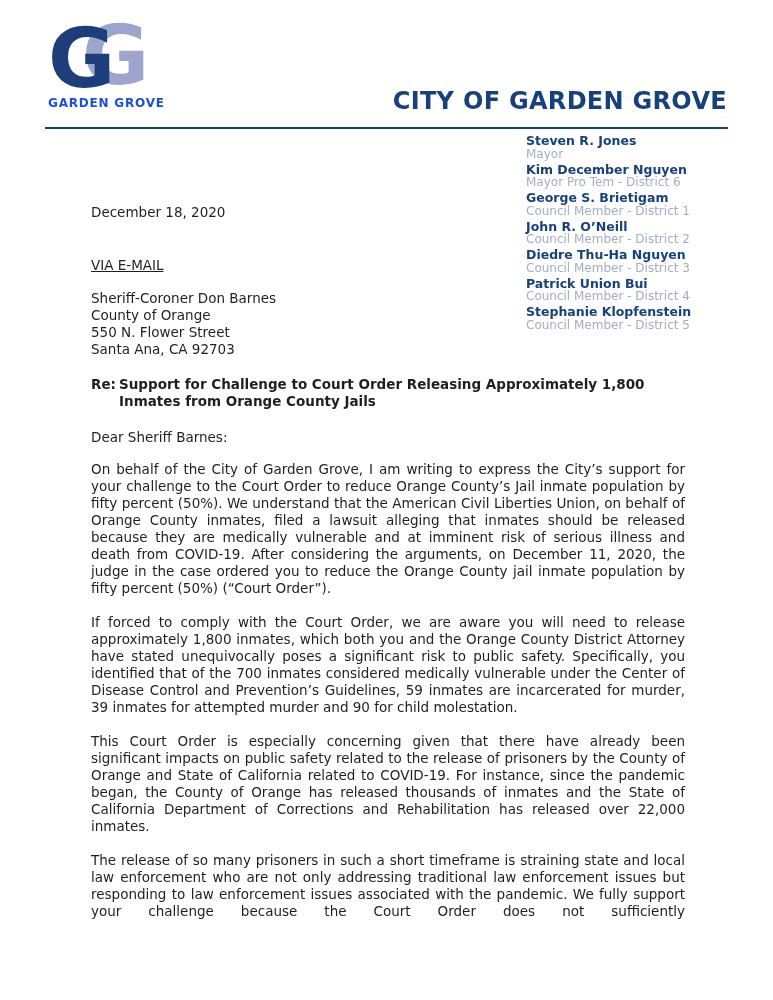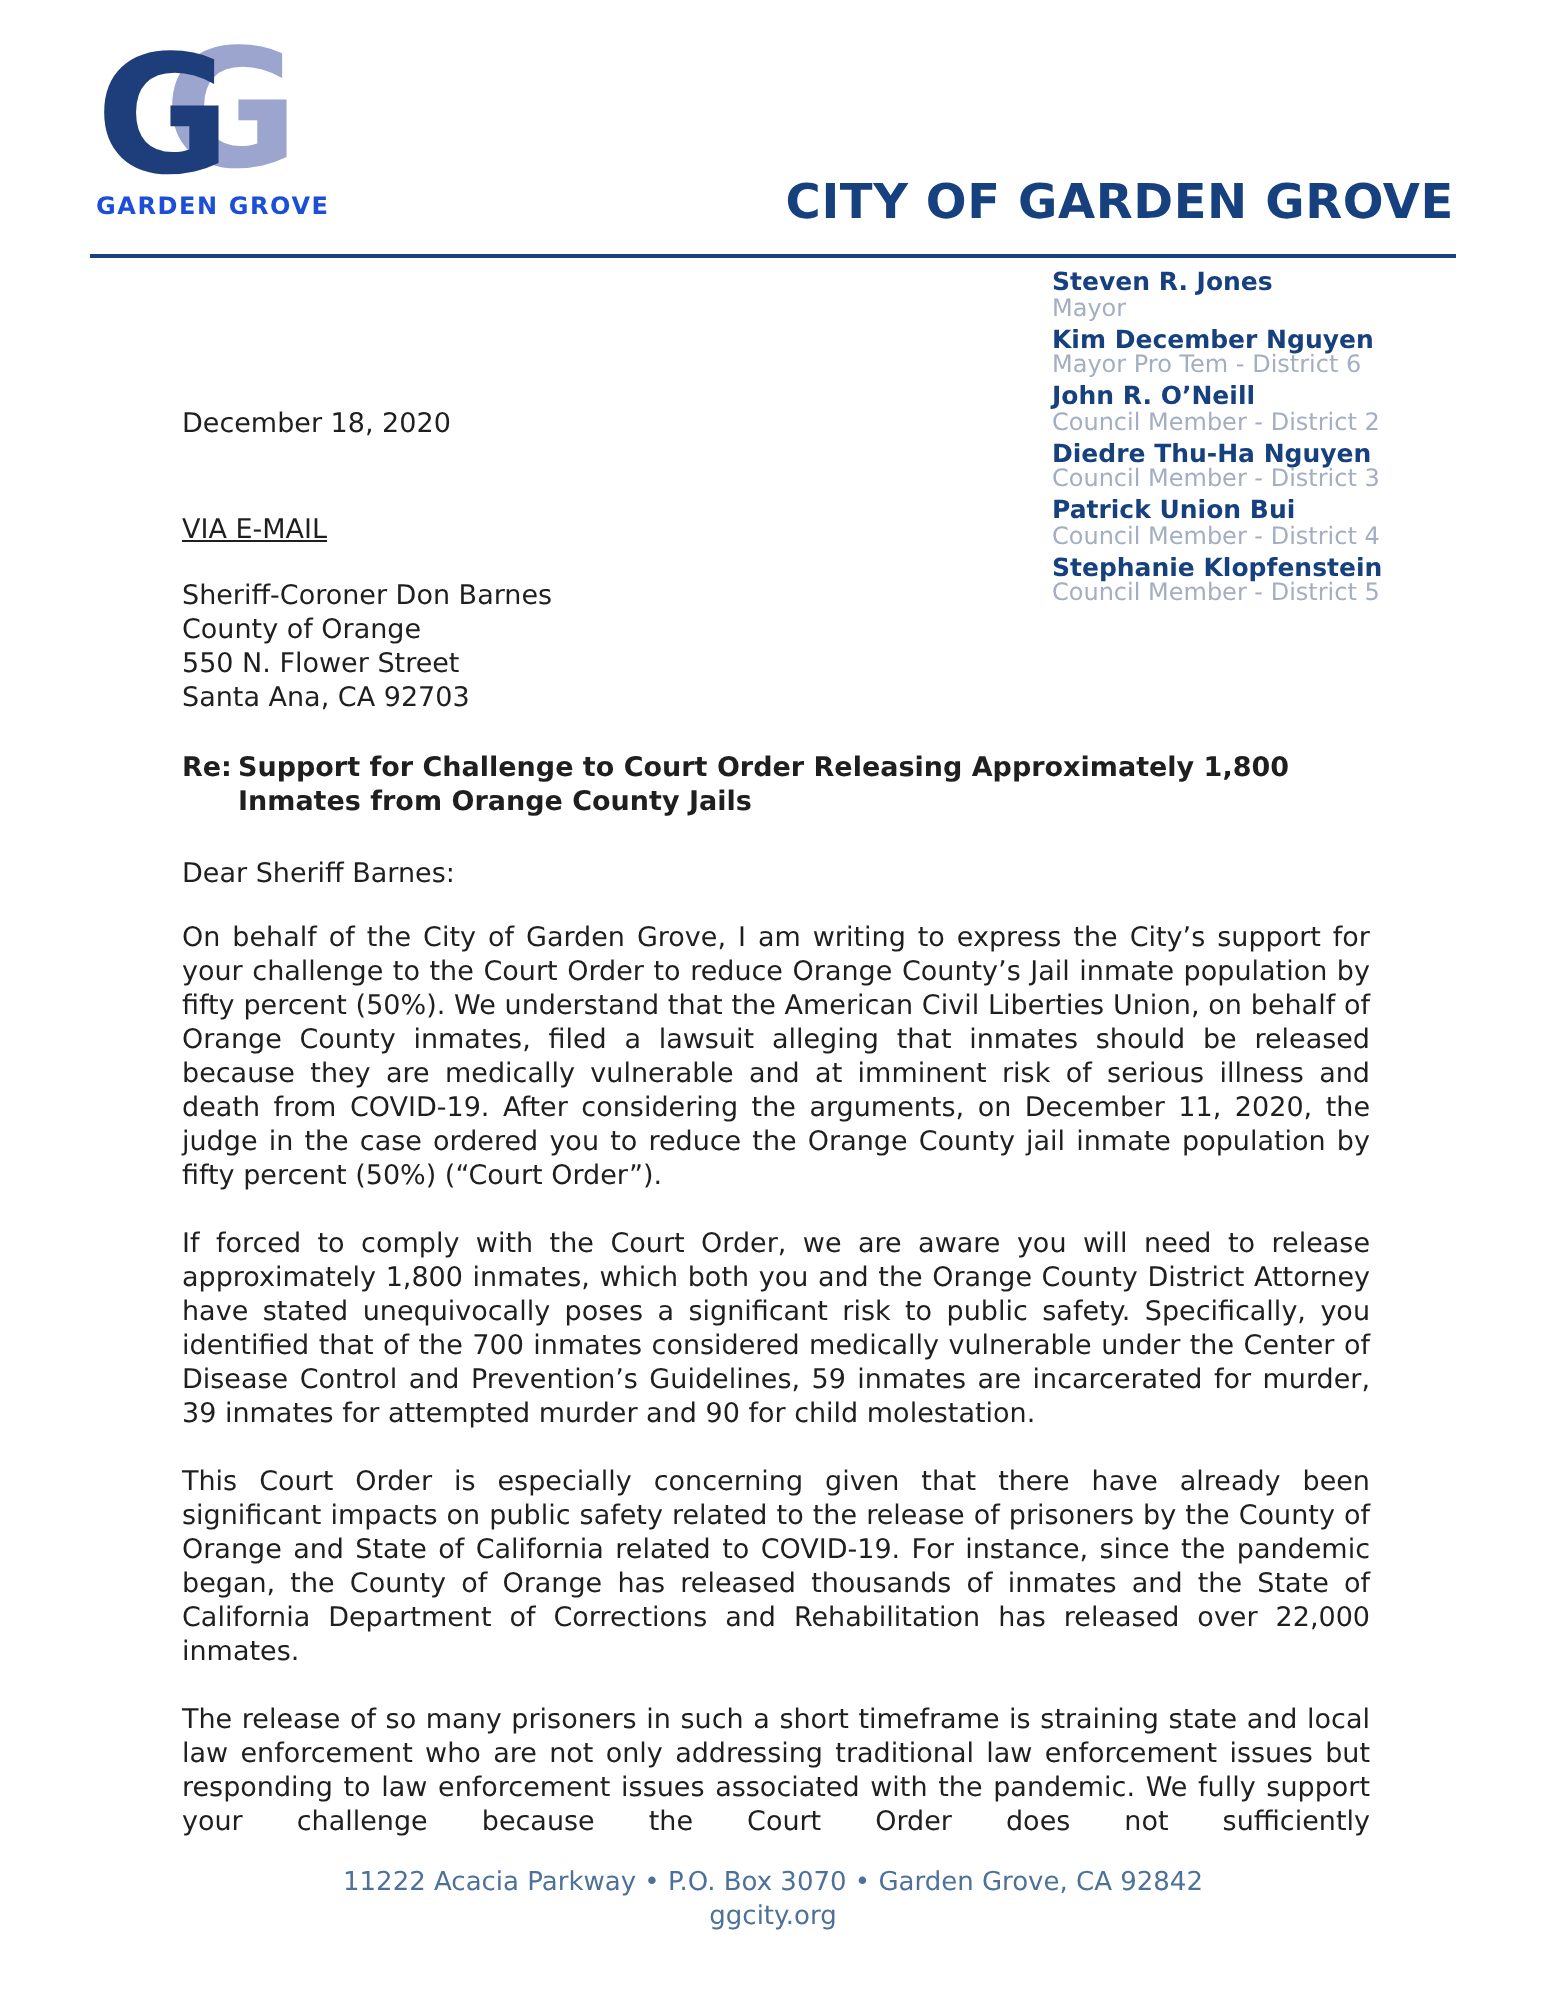--- a/index.html
+++ b/index.html
@@ -84,20 +84,24 @@
   <aside class="council">
     <div class="member">
       <div class="m-name">Steven R. Jones</div>
       <div class="m-title">Mayor</div>
     </div>
     <div class="member">
       <div class="m-name">Kim December Nguyen</div>
       <div class="m-title">Mayor Pro Tem - District 6</div>
     </div>
     <div class="member">
+      <div class="m-name">George S. Brietigam</div>
+      <div class="m-title">Council Member - District 1</div>
+    </div>
+    <div class="member">
       <div class="m-name">John R. O’Neill</div>
       <div class="m-title">Council Member - District 2</div>
     </div>
     <div class="member">
       <div class="m-name">Diedre Thu-Ha Nguyen</div>
       <div class="m-title">Council Member - District 3</div>
     </div>
     <div class="member">
       <div class="m-name">Patrick Union Bui</div>
       <div class="m-title">Council Member - District 4</div>
@@ -126,18 +130,14 @@
     </div>
 
     <p class="salutation">Dear Sheriff Barnes:</p>
 
     <p class="para">On behalf of the City of Garden Grove, I am writing to express the City’s support for your challenge to the Court Order to reduce Orange County’s Jail inmate population by fifty percent (50%).  We understand that the American Civil Liberties Union, on behalf of Orange County inmates, filed a lawsuit alleging that inmates should be released because they are medically vulnerable and at imminent risk of serious illness and death from COVID-19. After considering the arguments, on December 11, 2020, the judge in the case ordered you to reduce the Orange County jail inmate population by fifty percent (50%) (“Court Order”).</p>
     <p class="para">If forced to comply with the Court Order, we are aware you will need to release approximately 1,800 inmates, which both you and the Orange County District Attorney have stated unequivocally poses a significant risk to public safety. Specifically, you identified that of the 700 inmates considered medically vulnerable under the Center of Disease Control and Prevention’s Guidelines, 59 inmates are incarcerated for murder, 39 inmates for attempted murder and 90 for child molestation.</p>
     <p class="para">This Court Order is especially concerning given that there have already been significant impacts on public safety related to the release of prisoners by the County of Orange and State of California related to COVID-19. For instance, since the pandemic began, the County of Orange has released thousands of inmates and the State of California Department of Corrections and Rehabilitation has released over 22,000 inmates.</p>
     <p class="para continued">The release of so many prisoners in such a short timeframe is straining state and local law enforcement who are not only addressing traditional law enforcement issues but responding to law enforcement issues associated with the pandemic.  We fully support your challenge because the Court Order does not sufficiently</p>
   </main>
 
-  <footer class="page-footer">
-    <div>11222 Acacia Parkway • P.O. Box 3070 • Garden Grove, CA 92842</div>
-    <div>ggcity.org</div>
-  </footer>
 
 </div>
 
 </body></html>

